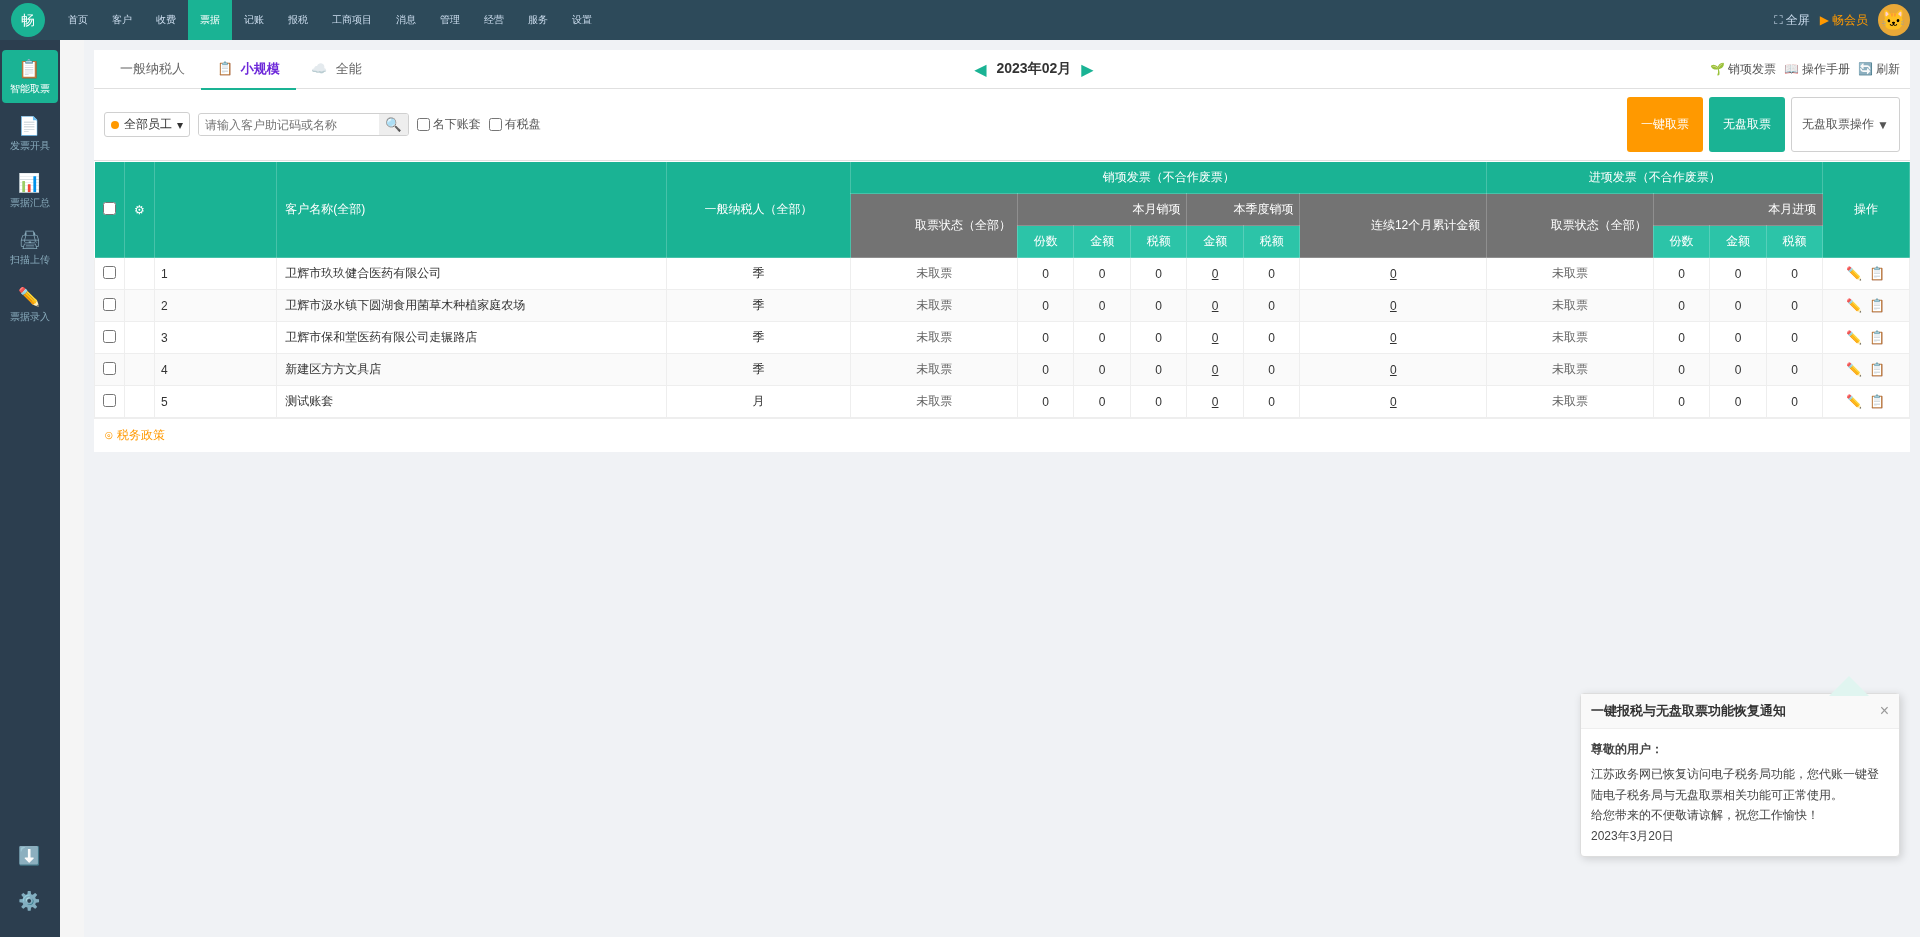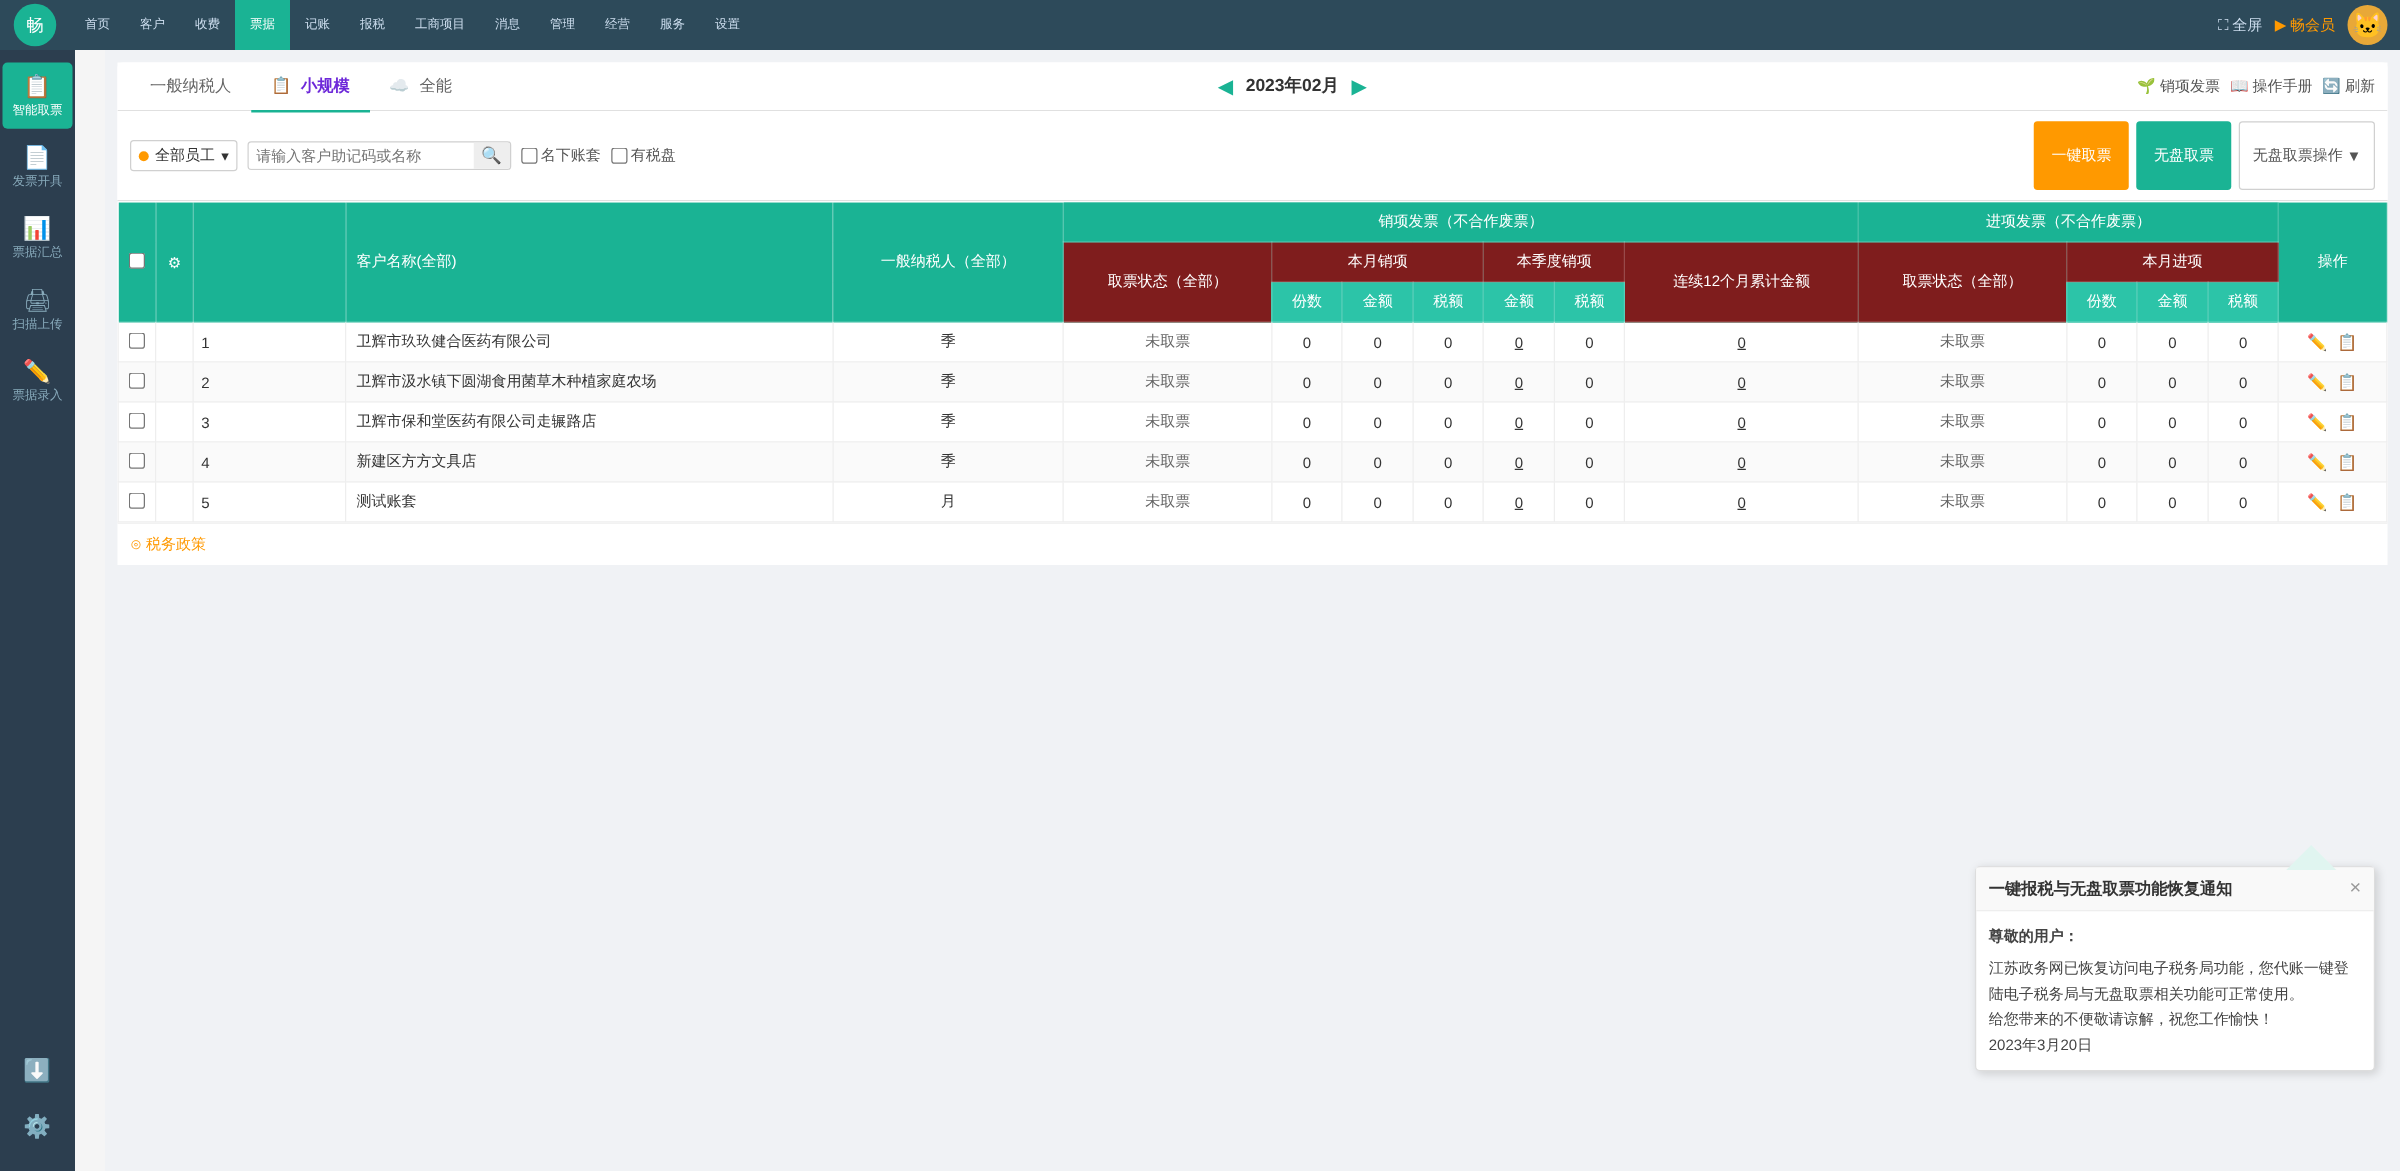--- a/index.html
+++ b/index.html
@@ -82,21 +82,21 @@
     thead tr { background: #1ab394; color: #fff; }
     thead th {
       padding: 7px 6px; text-align: center; border: 1px solid rgba(255,255,255,0.2);
       font-weight: normal; white-space: nowrap;
     }
     tbody tr { border-bottom: 1px solid #eee; }
     tbody tr:nth-child(even) { background: #fafafa; }
     tbody td { padding: 7px 6px; text-align: center; border: 1px solid #eee; white-space: nowrap; }
     tbody td:nth-child(3) { text-align: left; }
     .col-header-main { background: #1ab394; }
-    .col-header-sub { background: #7f1d1d; }
+    .col-header-sub { background: #737373; text-align: right; }
     .col-header-sub2 { background: #2cc4a8; }
     .status-badge { color: #666; }
     .action-icon { cursor: pointer; color: #1ab394; margin: 0 2px; font-size: 13px; }
     .link-underline { color: #333; text-decoration: underline; cursor: pointer; }
 
     
     .notif-panel {
       position: fixed; bottom: 80px; right: 20px; width: 320px; background: #fff;
       border: 1px solid #ddd; border-radius: 4px; box-shadow: 2px 2px 8px rgba(0,0,0,0.15);
       z-index: 200; font-size: 12px;

